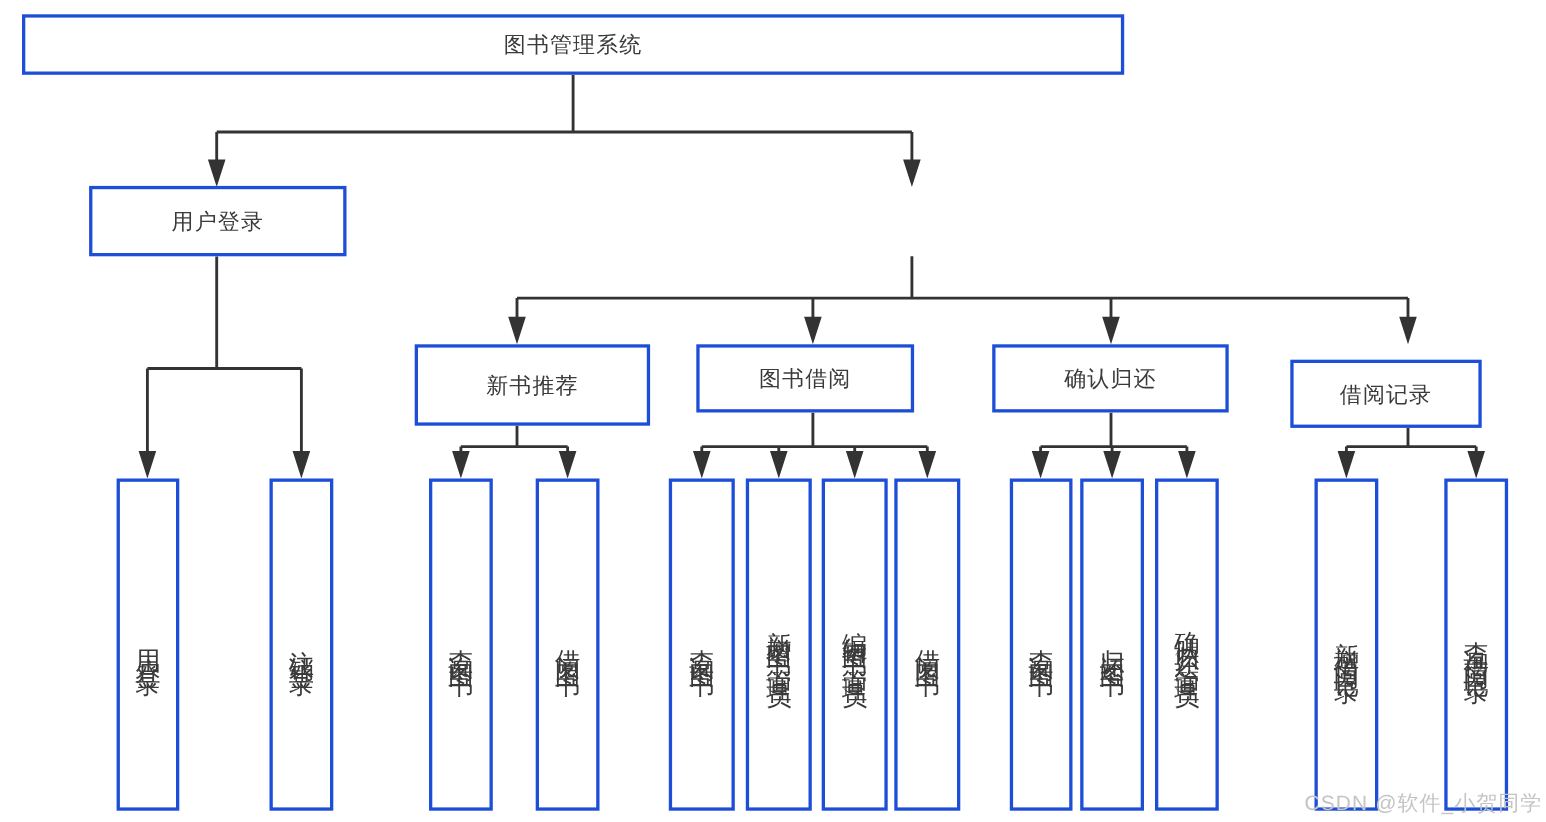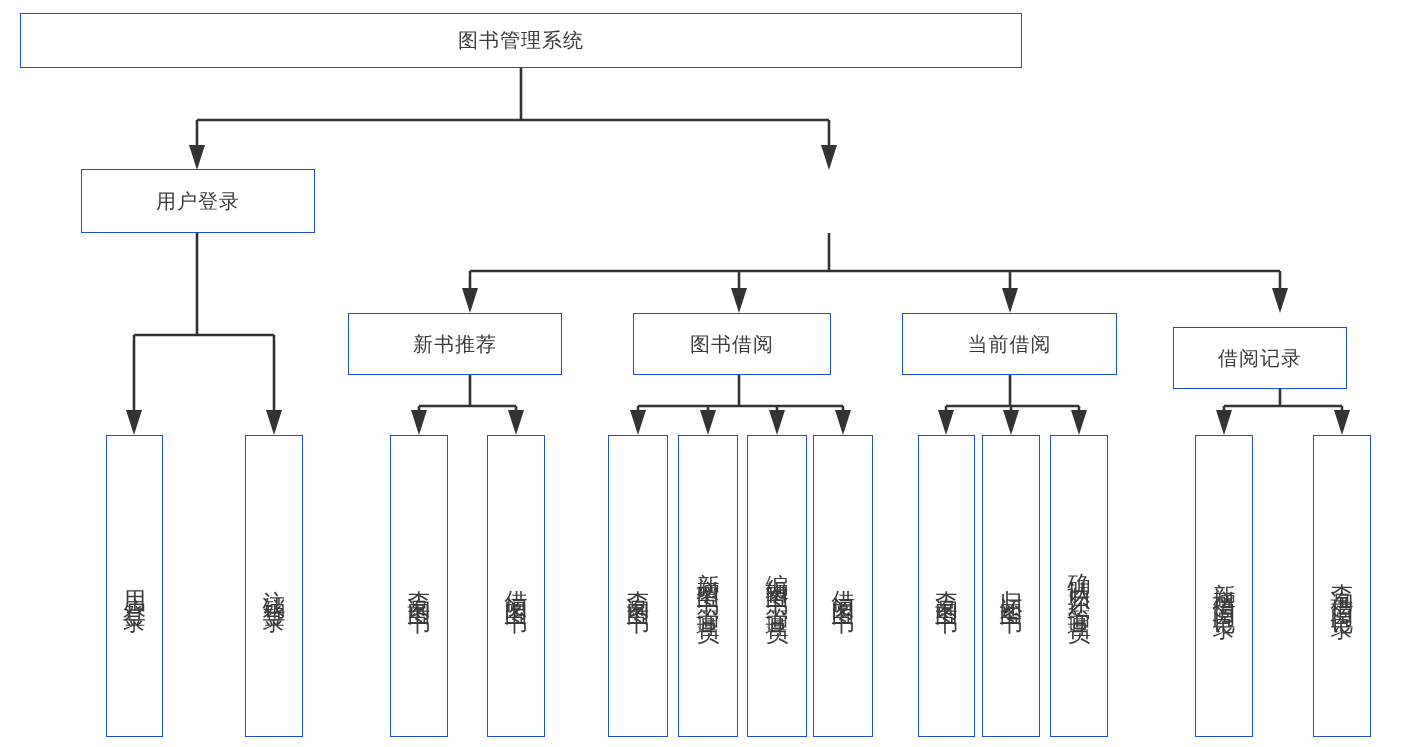--- a/index.html
+++ b/index.html
@@ -22,21 +22,21 @@
     stroke-width: 2.6;
     fill: none;
   }
   svg.wires .ar {
     fill: #333333;
     stroke: none;
   }
   .node {
     position: absolute;
     background: #ffffff;
-    border: 1px solid #1d4ed8;
+    border: 3px solid #1d4ed8;
     box-sizing: border-box;
     display: flex;
     align-items: center;
     justify-content: center;
     text-align: center;
   }
   .h-node { font-size: 20px; letter-spacing: 1px; }
   .v-node {
     writing-mode: vertical-rl;
     text-orientation: mixed;
@@ -93,28 +93,28 @@
   </svg>
 
   <div class="node h-node" style="left:20px;top:13px;width:1002px;height:55px">
     <span>图书管理系统</span>
   </div>
 
   <div class="node h-node" style="left:81px;top:169px;width:234px;height:64px">
     <span>用户登录</span>
   </div>
 
-  <div class="node h-node" style="left:348px;top:313px;width:214px;height:62px">
+  <div class="node h-node" style="left:377px;top:313px;width:214px;height:74px">
     <span>新书推荐</span>
   </div>
   <div class="node h-node" style="left:633px;top:313px;width:198px;height:62px">
     <span>图书借阅</span>
   </div>
   <div class="node h-node" style="left:902px;top:313px;width:215px;height:62px">
-    <span>当前借阅</span>
+    <span>确认归还</span>
   </div>
   <div class="node h-node" style="left:1173px;top:327px;width:174px;height:62px">
     <span>借阅记录</span>
   </div>
 
   <div class="node v-node" style="left:106px;top:435px;width:57px;height:302px">
     <span>用户登录</span>
   </div>
   <div class="node v-node" style="left:245px;top:435px;width:58px;height:302px">
     <span>注销登录</span>
@@ -150,14 +150,15 @@
     <span>确认归还（管理员）</span>
   </div>
 
   <div class="node v-node" style="left:1195px;top:435px;width:58px;height:302px">
     <span>新增借阅记录</span>
   </div>
   <div class="node v-node" style="left:1313px;top:435px;width:58px;height:302px">
     <span>查询借阅记录</span>
   </div>
 
+  <div class="watermark">CSDN @软件_小贺同学</div>
 
 </div>
 
 </body></html>

